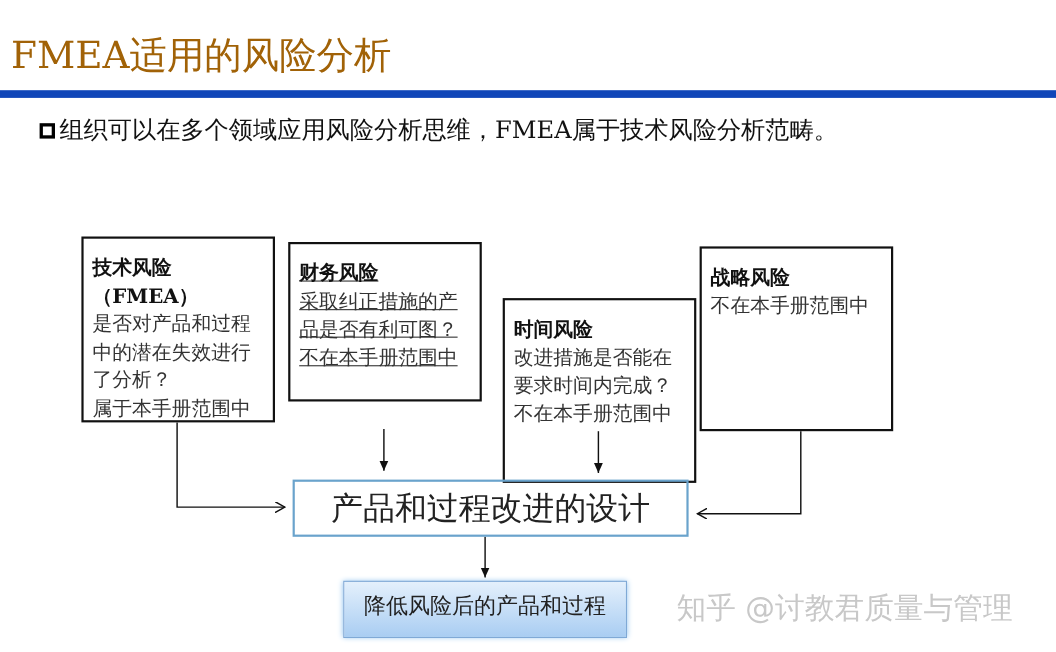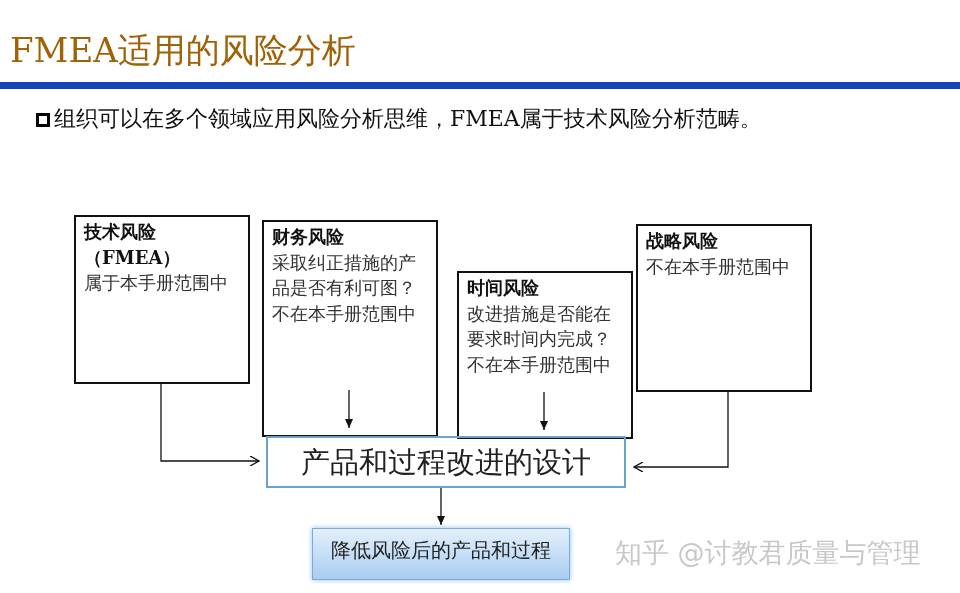--- a/index.html
+++ b/index.html
@@ -1,41 +1,42 @@
 <!DOCTYPE html>
 <html><head>
 <meta charset="utf-8">
 <style>
   html,body{margin:0;padding:0;background:#fff;}
   body{width:960px;height:593px;position:relative;overflow:hidden;font-family:"DejaVu Serif","Liberation Serif",serif;color:#111;}
   .title{position:absolute;left:10px;top:28px;font-size:34px;font-weight:normal;letter-spacing:0px;color:#a16207;}
   .rule{position:absolute;left:0;top:82px;width:960px;height:7px;background:#1046b8;}
   .intro{position:absolute;left:36px;top:104px;width:760px;font-size:22px;line-height:30px;color:#111;}
   .intro .sq{display:inline-block;width:14px;height:14px;border:3px solid #000;box-sizing:border-box;margin-right:4px;vertical-align:-1px;}
-  .box{position:absolute;border:2px solid #111;background:#fff;box-sizing:border-box;padding:2px 8px;font-size:18px;line-height:25.5px;color:#333;}
+  .box{position:absolute;border:2px solid #111;background:#fff;box-sizing:border-box;padding:14px 8px;font-size:18px;line-height:25.5px;color:#333;}
   .box .h{font-weight:bold;color:#111;}
   .center{position:absolute;left:266px;top:436px;width:360px;height:52px;border:2px solid #6aa3cc;box-sizing:border-box;text-align:center;font-size:29px;line-height:48px;color:#222;}
   .result{position:absolute;left:312px;top:528px;width:258px;height:52px;border:1px solid #7fa9d6;box-sizing:border-box;background:linear-gradient(#e4f0fc,#a9cdf2);box-shadow:0 0 5px #8cc0ee;text-align:center;font-size:20px;line-height:42px;color:#222;}
   .watermark{position:absolute;left:615px;top:535px;font-size:27px;color:#c8c8c8;font-family:"DejaVu Sans","Liberation Sans",sans-serif;}
   svg.lines{position:absolute;left:0;top:0;}
 </style>
 </head>
 <body>
 
 <div class="title">FMEA适用的风险分析</div>
 <div class="rule"></div>
 
 <div class="intro"><span class="sq"></span><span>组织可以在多个领域应用风险分析思维，FMEA属于技术风险分析范畴。</span></div>
 
 <div class="box" style="left:74px;top:215px;width:176px;height:169px;">
   <div class="h">技术风险（FMEA）</div>
+  <div>是否对产品和过程中的潜在失效进行了分析？</div>
   <div>属于本手册范围中</div>
 </div>
 
-<div class="box" style="left:262px;top:220px;width:176px;height:217px;">
+<div class="box" style="left:262px;top:220px;width:176px;height:145px;text-decoration:underline;">
   <div class="h">财务风险</div>
   <div>采取纠正措施的产品是否有利可图？</div>
   <div>不在本手册范围中</div>
 </div>
 
 <div class="box" style="left:457px;top:223px;width:176px;height:168px;margin-top:48px;">
   <div class="h">时间风险</div>
   <div>改进措施是否能在要求时间内完成？</div>
   <div>不在本手册范围中</div>
 </div>

